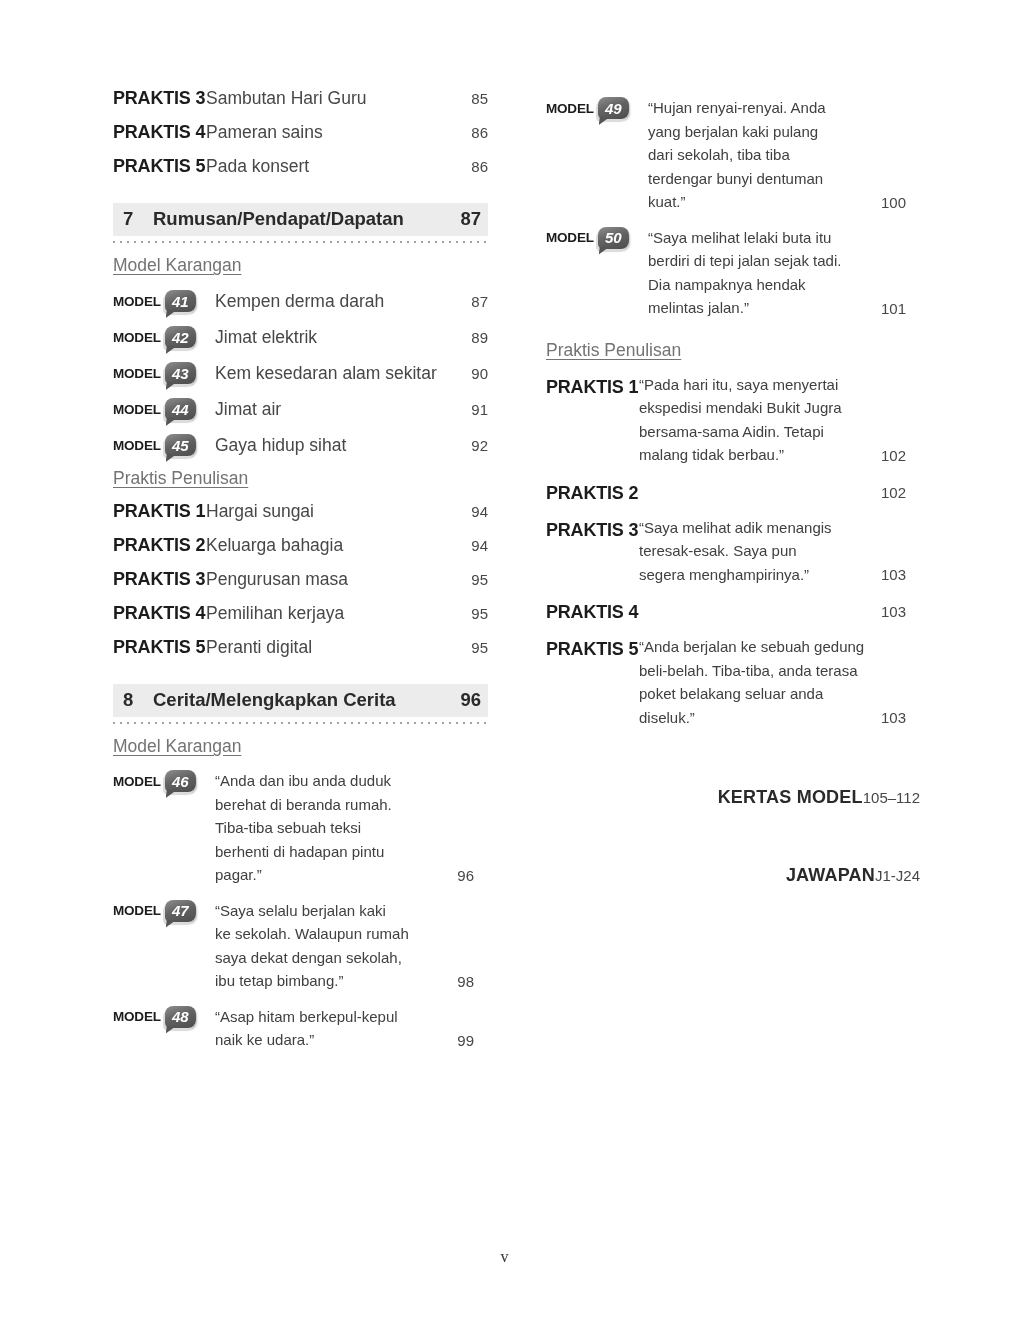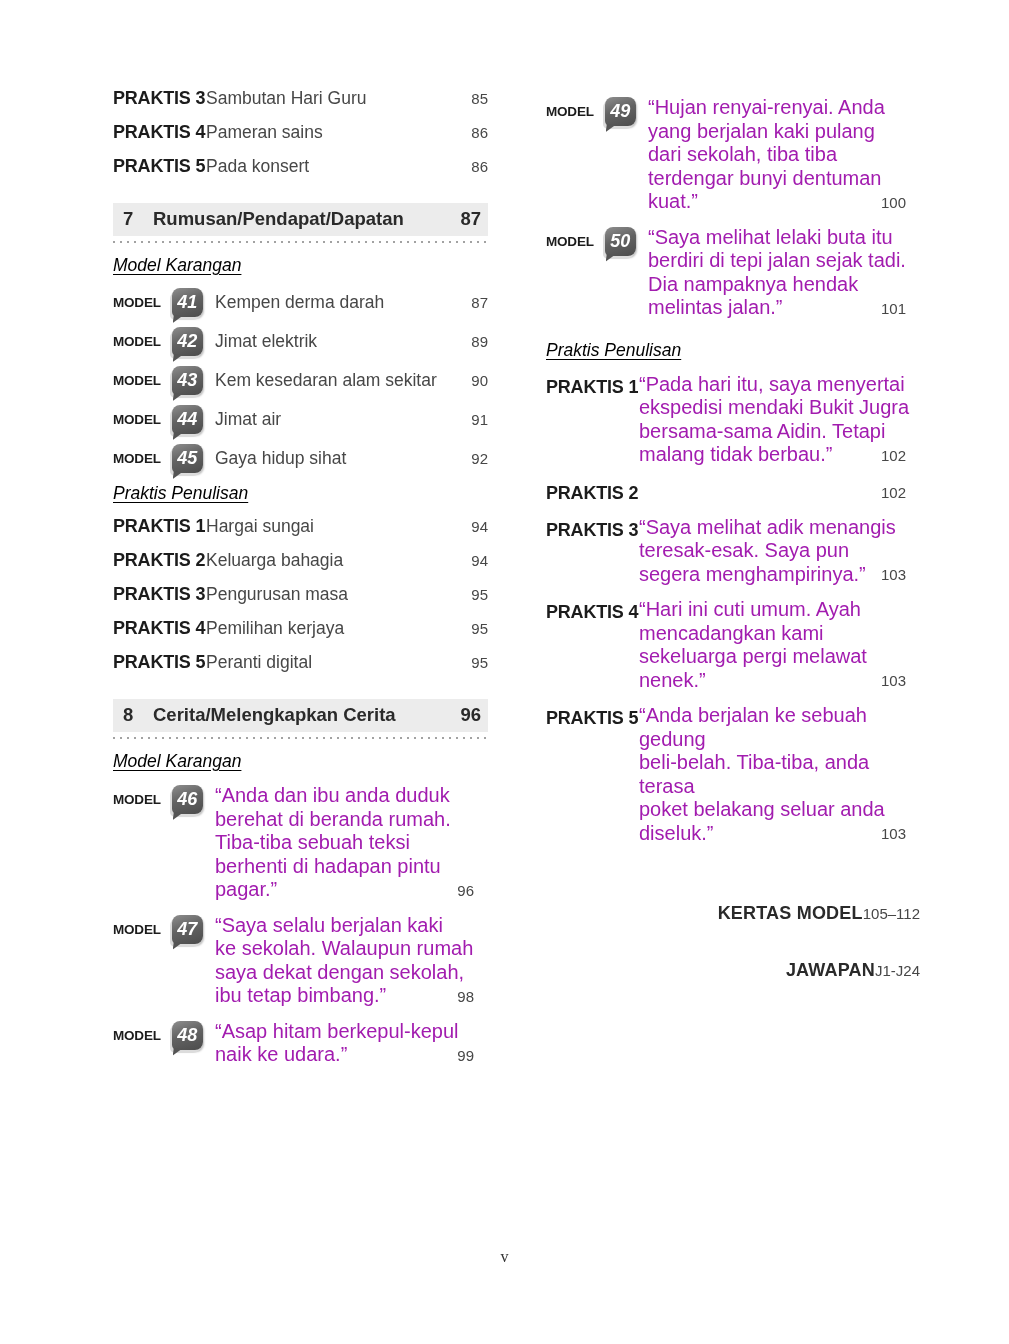--- a/index.html
+++ b/index.html
@@ -46,52 +46,51 @@
     color: #2a2a2a;
   }
   .dotted-line {
     height: 2px;
     margin: 5px 0 12px 0;
     background: repeating-linear-gradient(to right, #a2a2a2 0 2px, transparent 2px 7px);
   }
 
   .subheading {
     font-size: 17.5px;
-    color: #000000;
+    color: #737373;
     text-decoration: underline;
     text-underline-offset: 3px;
     margin: 4px 0 13px 0;
     line-height: 20px;
-    font-style: italic;
   }
 
   
   .row-model {
     display: grid;
     grid-template-columns: 102px 1fr auto;
     align-items: center;
     margin-bottom: 10px;
     min-height: 26px;
   }
-  .model-label-group { display: flex; align-items: center; gap: 11px; }
+  .model-label-group { display: flex; align-items: center; gap: 4px; }
   .model-word {
     font-size: 13.5px;
     font-weight: 700;
     color: #1c1c1c;
     letter-spacing: -0.2px;
   }
   .badge {
     position: relative;
-    width: 31px; height: 29px;
+    width: 31px; height: 22px;
     background: linear-gradient(160deg, #8e8e8e 0%, #636363 45%, #4c4c4c 100%);
     border-radius: 8px 8px 8px 5px;
     color: #ffffff;
     font-style: italic;
     font-weight: 700;
-    font-size: 18px;
+    font-size: 15px;
     display: flex; align-items: center; justify-content: center;
     box-shadow: -2px 3px 0 #dcdcdc, 1px 2px 2px rgba(0,0,0,0.25);
     flex: 0 0 auto;
   }
   .badge::after {
     content: "";
     position: absolute;
     left: 1px; bottom: -6px;
     width: 11px; height: 8px;
     background: #555555;
@@ -102,37 +101,37 @@
   .row-multi {
     position: relative;
     display: grid;
     margin-bottom: 12px;
   }
   .row-multi.model-cols   { grid-template-columns: 102px 1fr; }
   .row-multi.praktis-cols { grid-template-columns: 93px 1fr; }
   .row-multi .model-label-group { align-self: start; margin-top: 1px; }
   .row-multi .plabel { align-self: start; margin-top: 4px; }
   .quote {
-    font-size: 20px;
+    font-size: 15px;
     line-height: 23.5px;
-    color: #a21caf;
+    color: #404040;
     white-space: pre-line;
   }
   .row-multi .pagenum { position: absolute; right: 14px; bottom: 3px; }
 
   
   .row-bold {
     display: grid;
     grid-template-columns: 1fr auto;
     align-items: baseline;
     text-align: right;
   }
   .row-bold .btitle { font-weight: 700; font-size: 18px; color: #2a2a2a; letter-spacing: 0.2px; }
   .kertas { margin-top: 58px; }
-  .jawapan { margin-top: 36px; }
+  .jawapan { margin-top: 57px; }
 
   .footer {
     position: absolute;
     left: 0; top: 1248px; width: 100%;
     text-align: center;
     font-family: "Liberation Serif", serif;
     font-size: 16px;
     color: #333333;
   }
 </style>
@@ -341,24 +340,20 @@
   </div>
   <div class="row-multi praktis-cols">
     <span class="plabel">PRAKTIS 3</span>
     <span class="quote">“Saya melihat adik menangis
 teresak-esak. Saya pun
 segera menghampirinya.”</span>
     <span class="pagenum">103</span>
   </div>
   <div class="row-multi praktis-cols">
     <span class="plabel">PRAKTIS 4</span>
-    <span class="quote">“Hari ini cuti umum. Ayah
-mencadangkan kami
-sekeluarga pergi melawat
-nenek.”</span>
     <span class="pagenum">103</span>
   </div>
   <div class="row-multi praktis-cols">
     <span class="plabel">PRAKTIS 5</span>
     <span class="quote">“Anda berjalan ke sebuah gedung
 beli-belah. Tiba-tiba, anda terasa
 poket belakang seluar anda
 diseluk.”</span>
     <span class="pagenum">103</span>
   </div>

